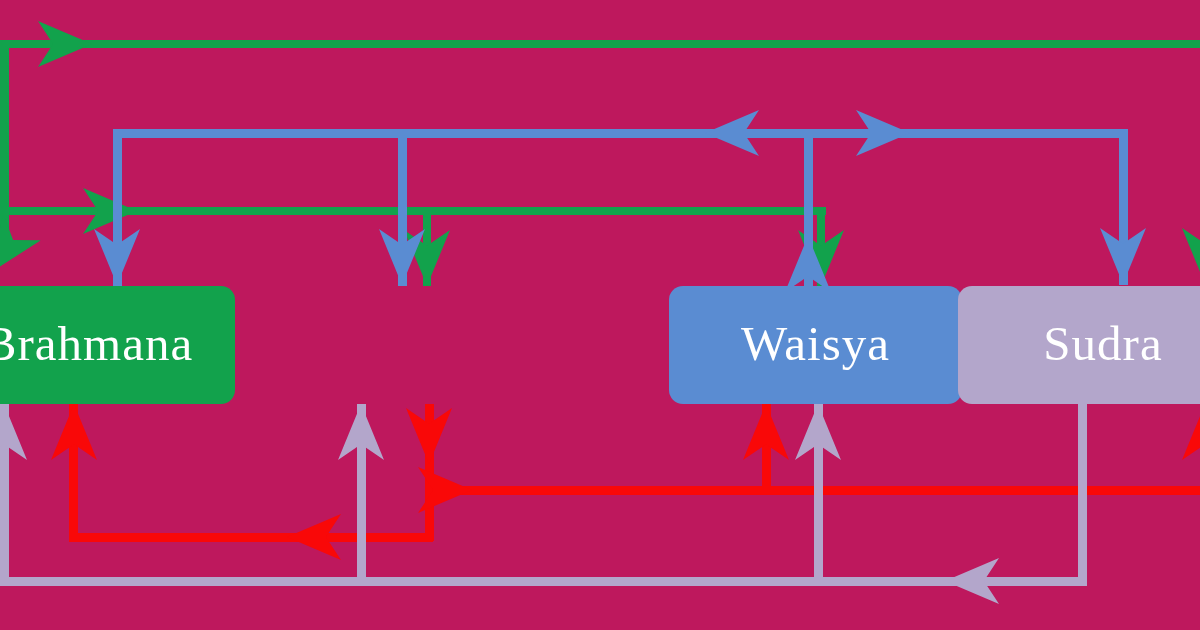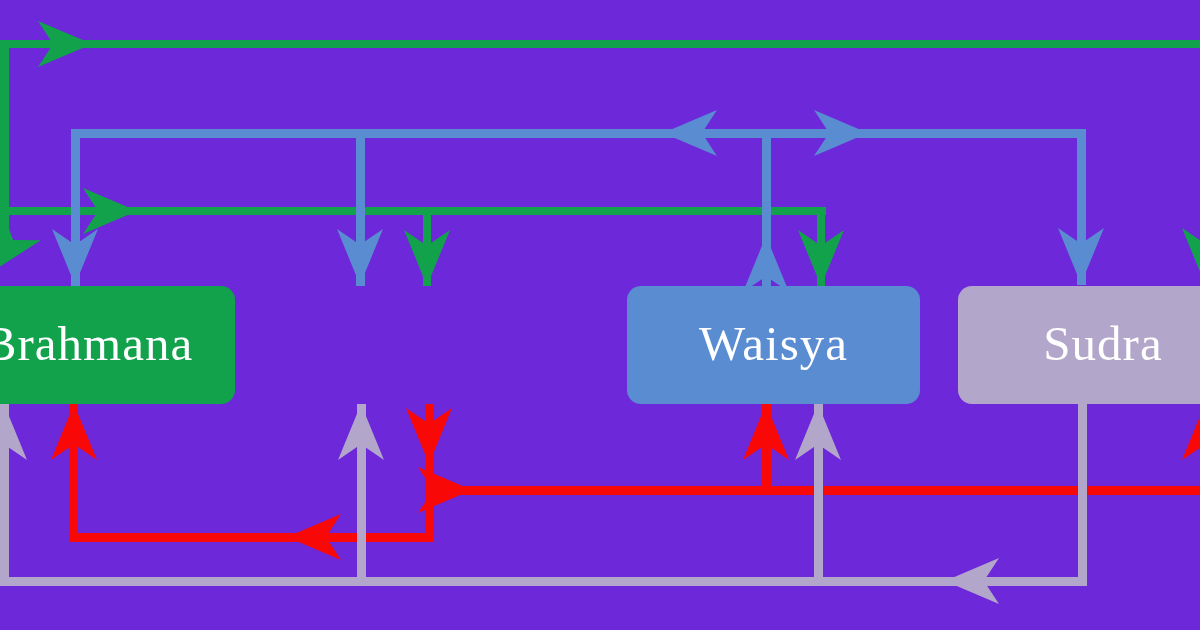--- a/index.html
+++ b/index.html
@@ -2,21 +2,21 @@
 <html><head>
 <meta charset="utf-8">
 <style>
   html,body{margin:0;padding:0;background:#ffffff;}
   #stage{
     position:relative;width:1200px;height:630px;overflow:hidden;
     background:#ffffff;font-family:"Liberation Serif","DejaVu Serif",serif;
   }
   .hline,.vline{position:absolute;}
   .green{background:var(--c-green);}
-  .blue{background:var(--c-blue);}
+  .blue{background:var(--c-blue);margin-left:42px;}
   .red{background:var(--c-red);}
   .purple{background:var(--c-purple);}
   .ah{position:absolute;}
   .ah.green{background:var(--c-green);}
   .ah.blue{background:var(--c-blue);}
   .ah.red{background:var(--c-red);}
   .ah.purple{background:var(--c-purple);}
   .ah-up{clip-path:polygon(50% 0,100% 100%,50% 72%,0 100%);}
   .ah-down{clip-path:polygon(50% 100%,0 0,50% 28%,100% 0);}
   .ah-left{clip-path:polygon(0 50%,100% 0,72% 50%,100% 100%);}
@@ -26,21 +26,21 @@
     display:flex;align-items:center;justify-content:center;
   }
   .node .label{
     color:#ffffff;font-size:49px;letter-spacing:1px;line-height:1;
     font-weight:400;padding-bottom:4px;
   }
 </style>
 </head>
 <body>
 
-<div id="stage" style="--c-green: #12A24C; --c-red: #F90808; --c-blue: #5A8CD2; --c-purple: #B3A6CB; background: #6d28d9;">
+<div id="stage" style="--c-green: #12A24C; --c-red: #F90808; --c-blue: #5A8CD2; --c-purple: #B3A6CB; background: #be185d;">
 
   <div class="hline green" style="left:3px;top:40px;width:1197px;height:8px;"></div>
   <div class="vline green" style="left:0px;top:40px;width:9px;height:200px;"></div>
   <div class="ah ah-down green" style="left:-17px;top:222px;width:46px;height:56px;transform:rotate(35deg);"></div>
   <div class="ah ah-right green" style="left:38px;top:21px;width:54px;height:46px;"></div>
   <div class="hline green" style="left:0px;top:207px;width:826px;height:8px;"></div>
   <div class="ah ah-right green" style="left:83px;top:188px;width:54px;height:46px;"></div>
   <div class="vline green" style="left:423px;top:211px;width:8px;height:75px;"></div>
   <div class="ah ah-down green" style="left:404px;top:230px;width:46px;height:56px;"></div>
   <div class="vline green" style="left:817px;top:211px;width:8px;height:75px;"></div>

